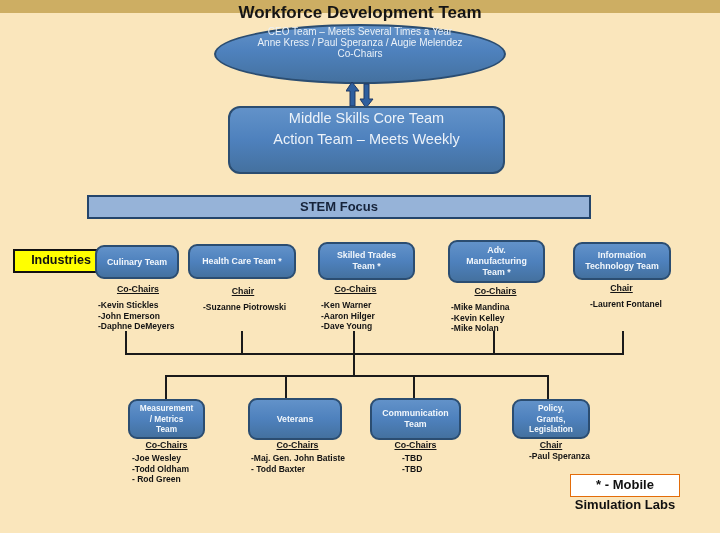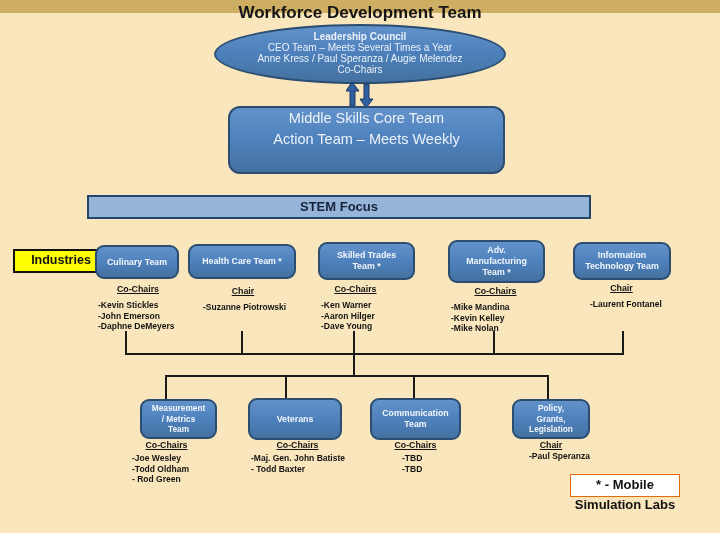--- a/index.html
+++ b/index.html
@@ -39,21 +39,20 @@
 </style>
 </head>
 <body>
 
 <div id="slide">
 
   <div class="topstrip"></div>
   <div class="title">Workforce Development Team</div>
 
   <div class="ellipse">
-    <div class="l0">Leadership Council</div>
     <div class="l1">CEO Team – Meets Several Times a Year</div>
     <div class="l1">Anne Kress / Paul Speranza  / Augie Melendez</div>
     <div class="l1">Co-Chairs</div>
   </div>
 
   <span style="position:absolute;left:346px;top:82px;">
     <svg width="28" height="26" viewBox="0 0 28 26">
       <polygon points="6,0 0,9 4,9 4,24 9,24 9,9 13,9" fill="#2F5F9E" stroke="#1F3864" stroke-width="1"></polygon>
       <polygon points="20,26 14,17 18,17 18,2 23,2 23,17 27,17" fill="#2F5F9E" stroke="#1F3864" stroke-width="1"></polygon>
     </svg>
@@ -121,21 +120,21 @@
   <div class="ln" style="left:493px;top:331px;width:2px;height:23px;"></div>
   <div class="ln" style="left:622px;top:331px;width:2px;height:23px;"></div>
   <div class="ln" style="left:125px;top:353px;width:499px;height:2px;"></div>
   <div class="ln" style="left:165px;top:375px;width:384px;height:2px;"></div>
   <div class="ln" style="left:165px;top:375px;width:2px;height:25px;"></div>
   <div class="ln" style="left:285px;top:375px;width:2px;height:25px;"></div>
   <div class="ln" style="left:413px;top:375px;width:2px;height:25px;"></div>
   <div class="ln" style="left:547px;top:375px;width:2px;height:25px;"></div>
 
 
-  <div class="bluebox pre" style="left:140px;top:399px;width:77px;height:40px;font-size:8.3px;line-height:10.5px;">Measurement
+  <div class="bluebox pre" style="left:128px;top:399px;width:77px;height:40px;font-size:8.3px;line-height:10.5px;">Measurement
 /  Metrics
 Team</div>
   <div class="bluebox pre" style="left:248px;top:398px;width:94px;height:42px;font-size:8.8px;">Veterans</div>
   <div class="bluebox pre" style="left:370px;top:398px;width:91px;height:42px;font-size:8.8px;line-height:11px;">Communication
 Team</div>
   <div class="bluebox pre" style="left:512px;top:399px;width:78px;height:40px;font-size:8.3px;line-height:10.5px;">Policy,
 Grants,
 Legislation</div>
 
   <div class="chairs" style="left:124px;top:440px;width:85px;">

